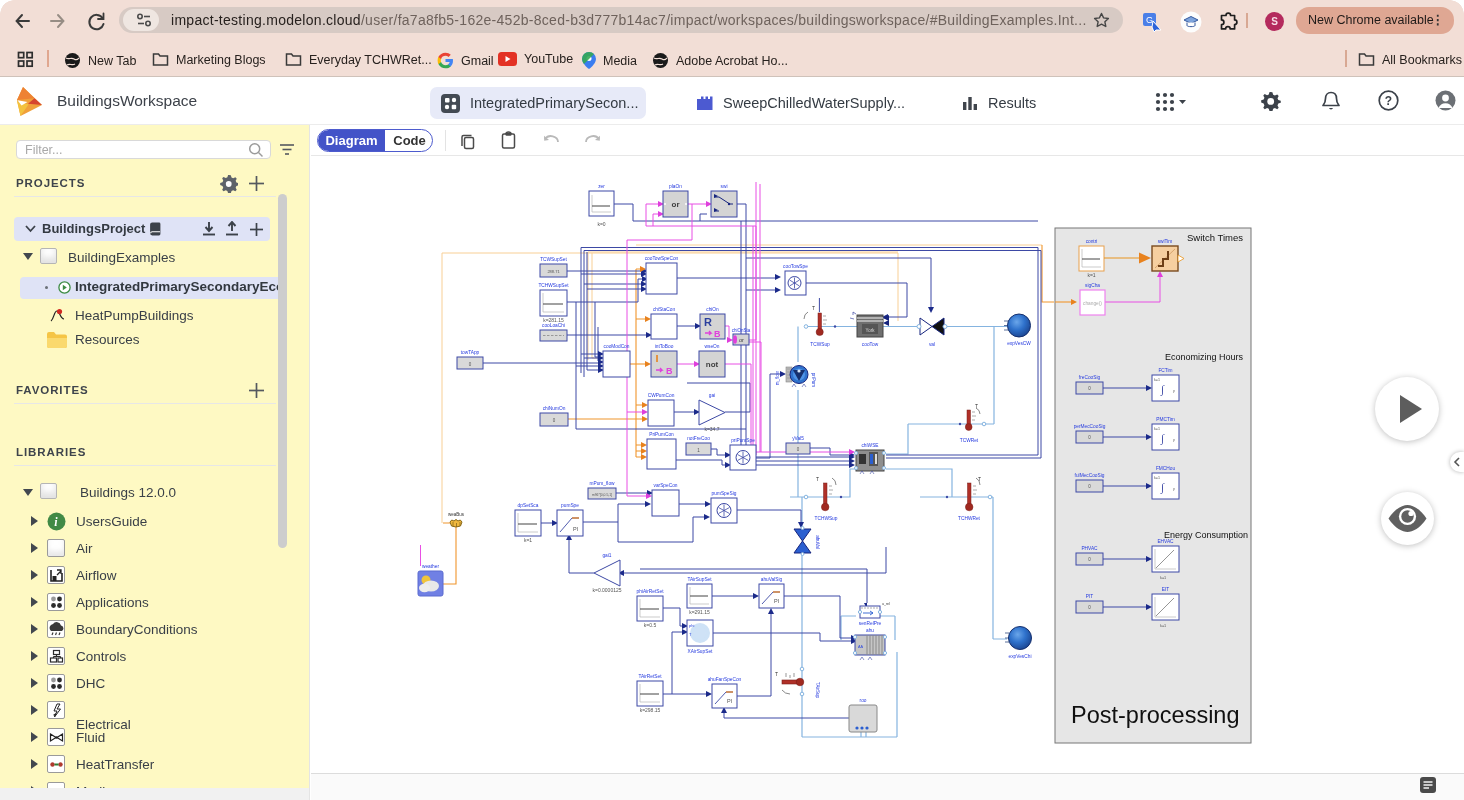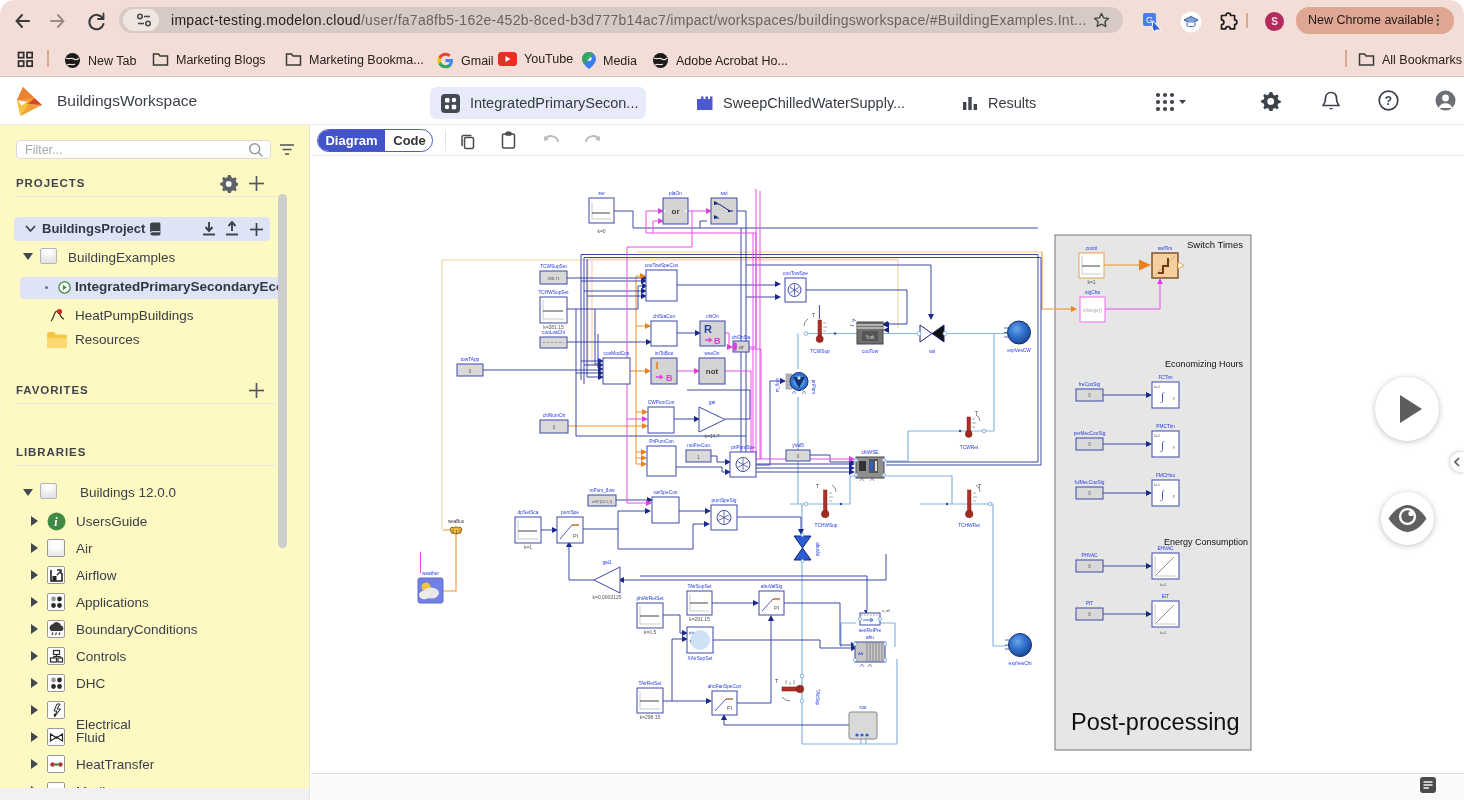--- a/index.html
+++ b/index.html
@@ -123,21 +123,21 @@
     <div class="bmitem" style="left:152px">
         <svg width="17" height="15" viewBox="0 0 17 15">
           <path d="M1.5 2 h5 l1.5 2 h7.5 v9 h-14z" fill="none" stroke="#3a3a3a" stroke-width="1.5"></path>
         </svg>
         <span>Marketing Blogs</span>
       </div>
     <div class="bmitem" style="left:285px">
         <svg width="17" height="15" viewBox="0 0 17 15">
           <path d="M1.5 2 h5 l1.5 2 h7.5 v9 h-14z" fill="none" stroke="#3a3a3a" stroke-width="1.5"></path>
         </svg>
-        <span>Marketing Bookma...</span>
+        <span>Everyday TCHWRet...</span>
       </div>
     <div class="bmitem" style="left:437px">
         <svg width="17" height="17" viewBox="0 0 48 48">
           <path fill="#4285F4" d="M45.1 24.5c0-1.6-.1-3.1-.4-4.5H24v8.5h11.8c-.5 2.8-2.1 5.1-4.4 6.7v5.6h7.2c4.2-3.9 6.5-9.6 6.5-16.3z"></path>
           <path fill="#34A853" d="M24 46c6 0 11.1-2 14.8-5.4l-7.2-5.6c-2 1.4-4.6 2.2-7.6 2.2-5.8 0-10.8-3.9-12.5-9.2H4v5.8C7.7 41.2 15.2 46 24 46z"></path>
           <path fill="#FBBC05" d="M11.5 28c-.4-1.4-.7-2.8-.7-4.3s.3-2.9.7-4.3v-5.8H4C2.5 16.6 1.7 20.2 1.7 24s.8 7.4 2.3 10.4l7.5-6.4z"></path>
           <path fill="#EA4335" d="M24 10.8c3.3 0 6.2 1.1 8.5 3.3l6.4-6.4C35.1 4.1 30 2 24 2 15.2 2 7.7 6.8 4 13.8l7.5 5.8c1.7-5.3 6.7-8.8 12.5-8.8z"></path>
         </svg>
         <span>Gmail</span>
       </div>
@@ -456,21 +456,21 @@
       </svg>
     <svg style="position:absolute; left:231px; top:9px" width="19" height="14" viewBox="0 0 19 14">
         <path d="M3 5 a7 6 0 0 1 13 3" fill="none" stroke="#b9b9b9" stroke-width="1.8"></path>
         <path d="M7 6 L2.2 6.8 2 1.8z" fill="#b9b9b9"></path>
       </svg>
     <svg style="position:absolute; left:272px; top:9px" width="19" height="14" viewBox="0 0 19 14">
         <path d="M16 5 a7 6 0 0 0 -13 3" fill="none" stroke="#b9b9b9" stroke-width="1.8"></path>
         <path d="M12 6 L16.8 6.8 17 1.8z" fill="#b9b9b9"></path>
       </svg>
   </div>
-  <div id="diagwrap" style="position:absolute; left:0; top:38px; width:1153px; height:617px;">
+  <div id="diagwrap" style="position:absolute; left:0; top:31px; width:1153px; height:617px;">
     <svg id="diag" width="1153" height="617" viewBox="311 156 1153 617" font-family="Liberation Sans, sans-serif">
       <defs>
         <radialGradient id="sph" cx="40%" cy="35%" r="75%">
           <stop offset="0%" stop-color="#6aa6ea"></stop>
             <stop offset="45%" stop-color="#2f72cc"></stop>
             <stop offset="100%" stop-color="#173c85"></stop>
         </radialGradient>
       </defs>
 
       <g fill="none" stroke="#f8cf95" stroke-width="1">

